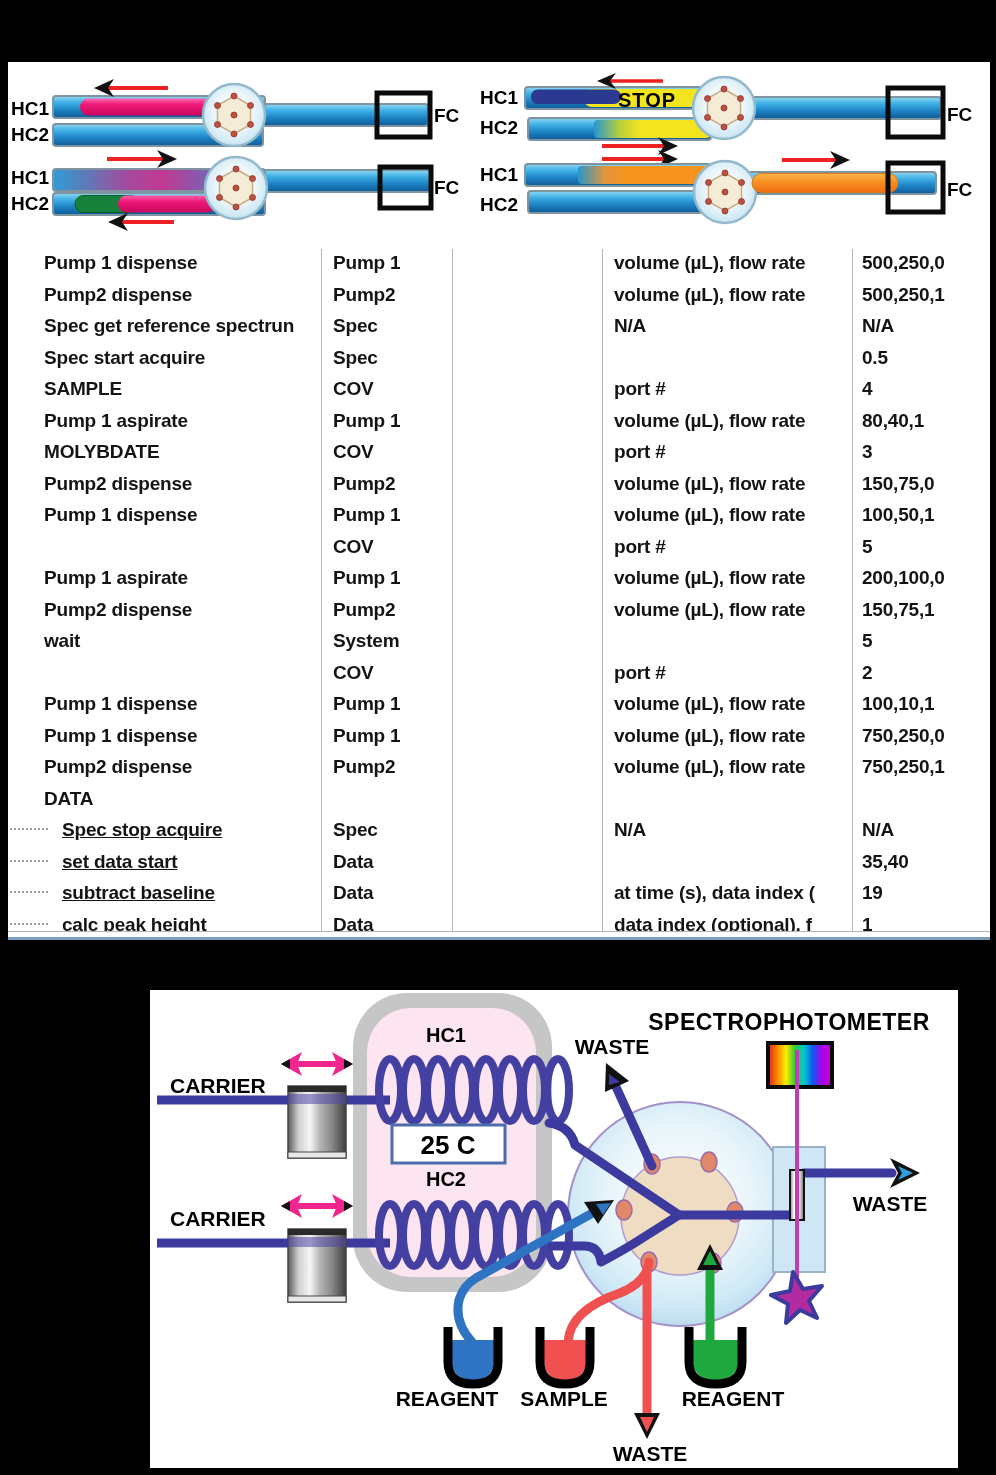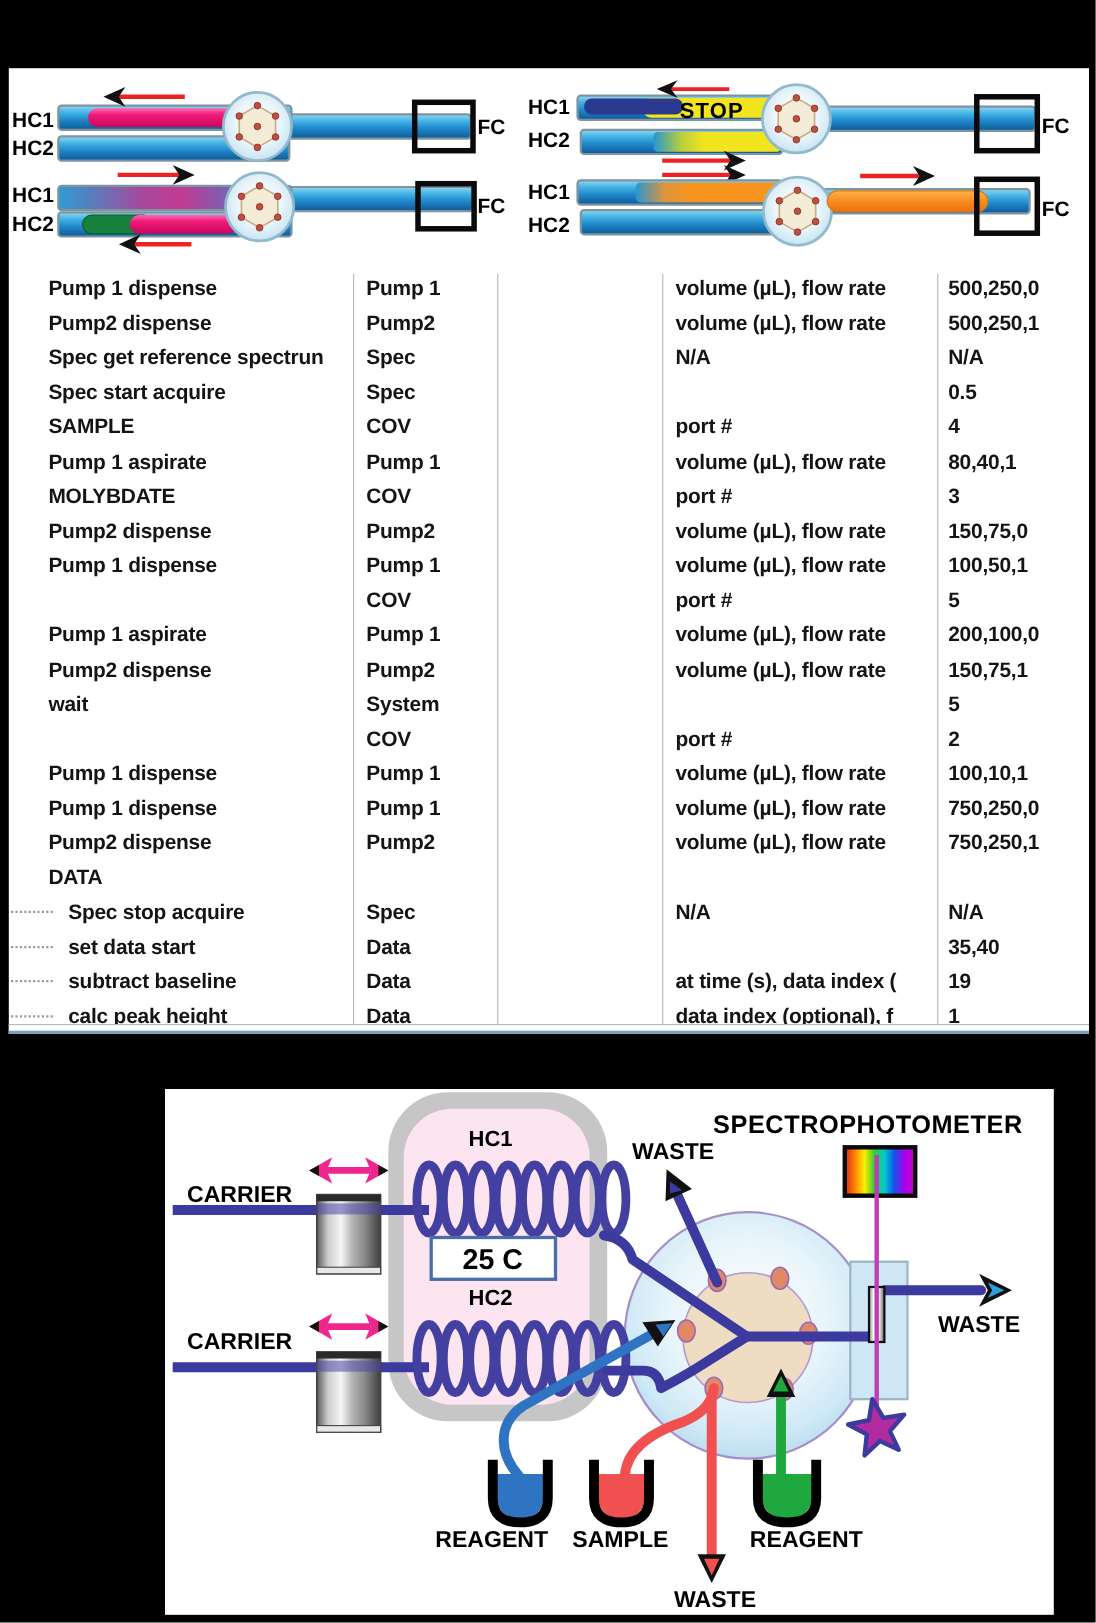--- a/index.html
+++ b/index.html
@@ -15,21 +15,21 @@
   .mLblTemp{font-size:26px;font-weight:800;fill:#000;}
   .mLblHC{font-size:20px;font-weight:800;fill:#000;}
   
   .mtable{position:absolute;left:0;top:185px;width:982px;height:693px;}
   .vline{position:absolute;top:2px;bottom:6px;width:1px;background:#b6b6b6;}
   .trow{position:relative;height:31.5px;}
   .cell{position:absolute;top:0;height:31.5px;line-height:31.5px;font-size:19px;
         font-weight:700;color:#141414;letter-spacing:-.2px;white-space:pre;
         overflow:hidden;box-sizing:border-box;}
   .c-cmd{left:0;width:313px;padding-left:36px;}
-  .trow.indent .c-cmd{padding-left:54px;}
+  .trow.indent .c-cmd{padding-left:54px;text-decoration:underline;}
   .trow.indent::before{content:"";position:absolute;left:2px;top:14px;width:38px;
         border-top:2px dotted #9a9a9a;}
   .c-dev{left:314px;width:130px;padding-left:11px;}
   .c-par{left:594px;width:250px;padding-left:12px;}
   .c-val{left:844px;width:122px;padding-left:10px;}
   .tbl-bottom{position:absolute;left:0;right:0;bottom:0;height:5px;
         border-top:1px solid #aab6c0;background:#ffffff;border-bottom:3px solid #7d9ebc;}
 </style>
 </head>
 <body>

